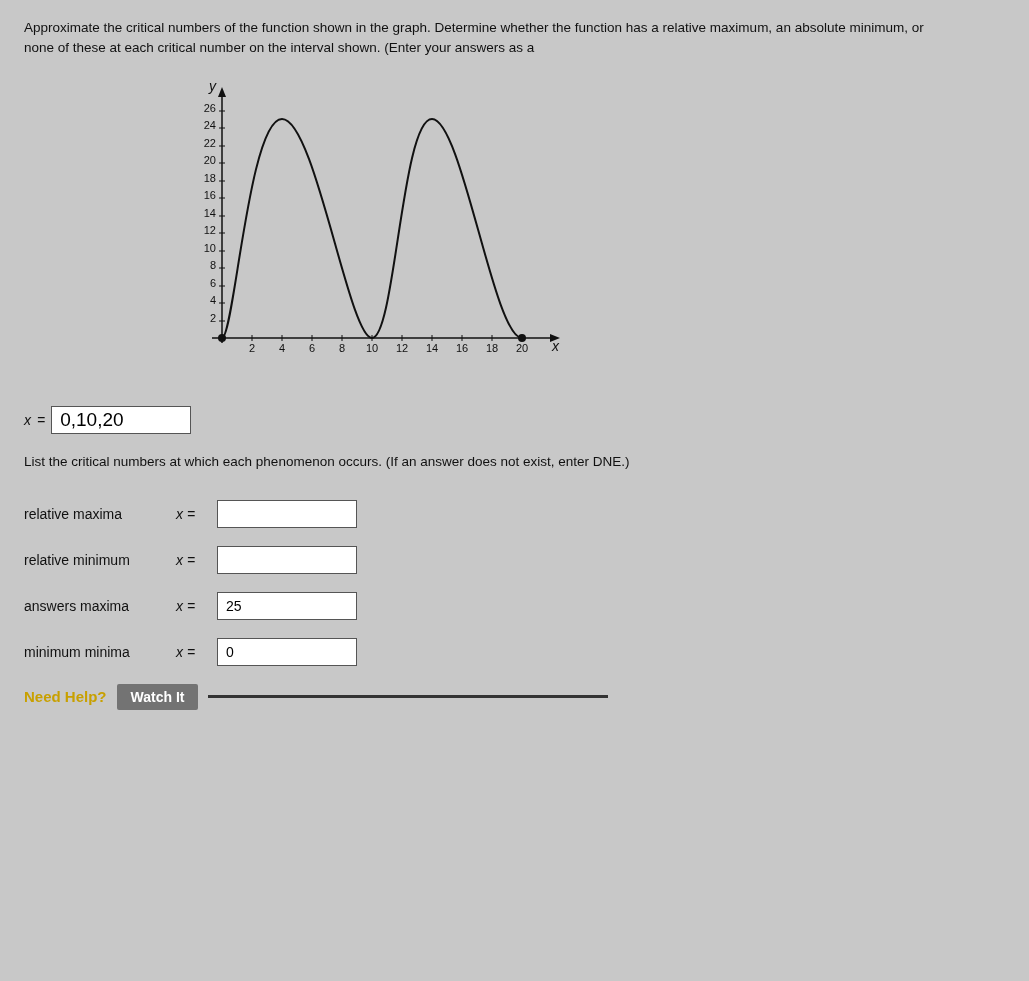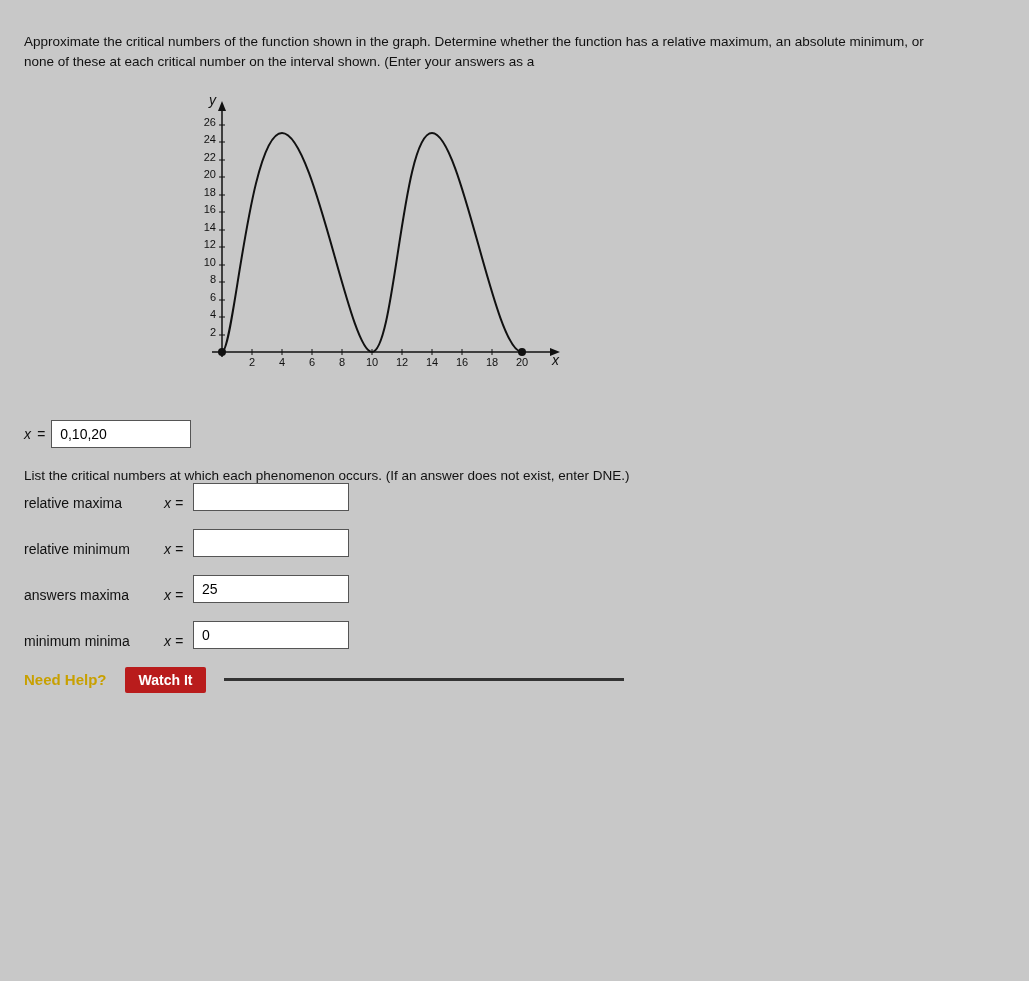--- a/index.html
+++ b/index.html
@@ -10,21 +10,21 @@
       color: #111;
       min-height: 981px;
       display: flex;
       align-items: flex-start;
       justify-content: center;
     }
     .page-container {
       background: #c8c8c8;
       width: 1029px;
       min-height: 981px;
-      padding: 32px 24px 30px 24px;
+      padding: 18px 24px 30px 24px;
     }
     .problem-text {
       font-size: 13.5px;
       color: #111;
       line-height: 1.5;
       margin-bottom: 14px;
       max-width: 900px;
     }
     .graph-area {
       display: flex;
@@ -48,64 +48,64 @@
       margin-bottom: 20px;
     }
     .x-equals-row span {
       font-size: 14px;
       font-style: italic;
     }
     .x-input {
       border: 1px solid #555;
       background: #fff;
       padding: 3px 8px;
-      font-size: 14px;
+      font-size: 19px;
       width: 140px;
       height: 28px;
     }
     .list-label {
       font-size: 13.5px;
-      margin-bottom: 0;
+      margin-bottom: 31px;
       max-width: 700px;
     }
     .phenomenon-row {
       display: flex;
-      align-items: flex-end;
-      gap: 10px;
+      align-items: center;
+      gap: 22px;
       margin-bottom: 18px;
     }
     .phenomenon-name {
       font-size: 14px;
       width: 130px;
     }
     .phenomenon-x {
       font-size: 14px;
       font-style: italic;
     }
     .phenomenon-input {
       border: 1px solid #555;
       background: #fff;
       padding: 3px 8px;
       font-size: 14px;
-      width: 156px;
+      width: 140px;
       height: 28px;
     }
     .bottom-row {
       display: flex;
       align-items: center;
-      gap: 18px;
+      gap: 10px;
       margin-top: 8px;
     }
     .need-help-label {
       color: #c8a000;
       font-weight: bold;
       font-size: 15px;
     }
     .watch-it-btn {
-      background: #b91c1c;
+      background: #737373;
       color: #fff;
       border: none;
       padding: 5px 14px;
       font-size: 14px;
       font-weight: bold;
       cursor: pointer;
       border-radius: 2px;
     }
     .bottom-line {
       flex: 1;

